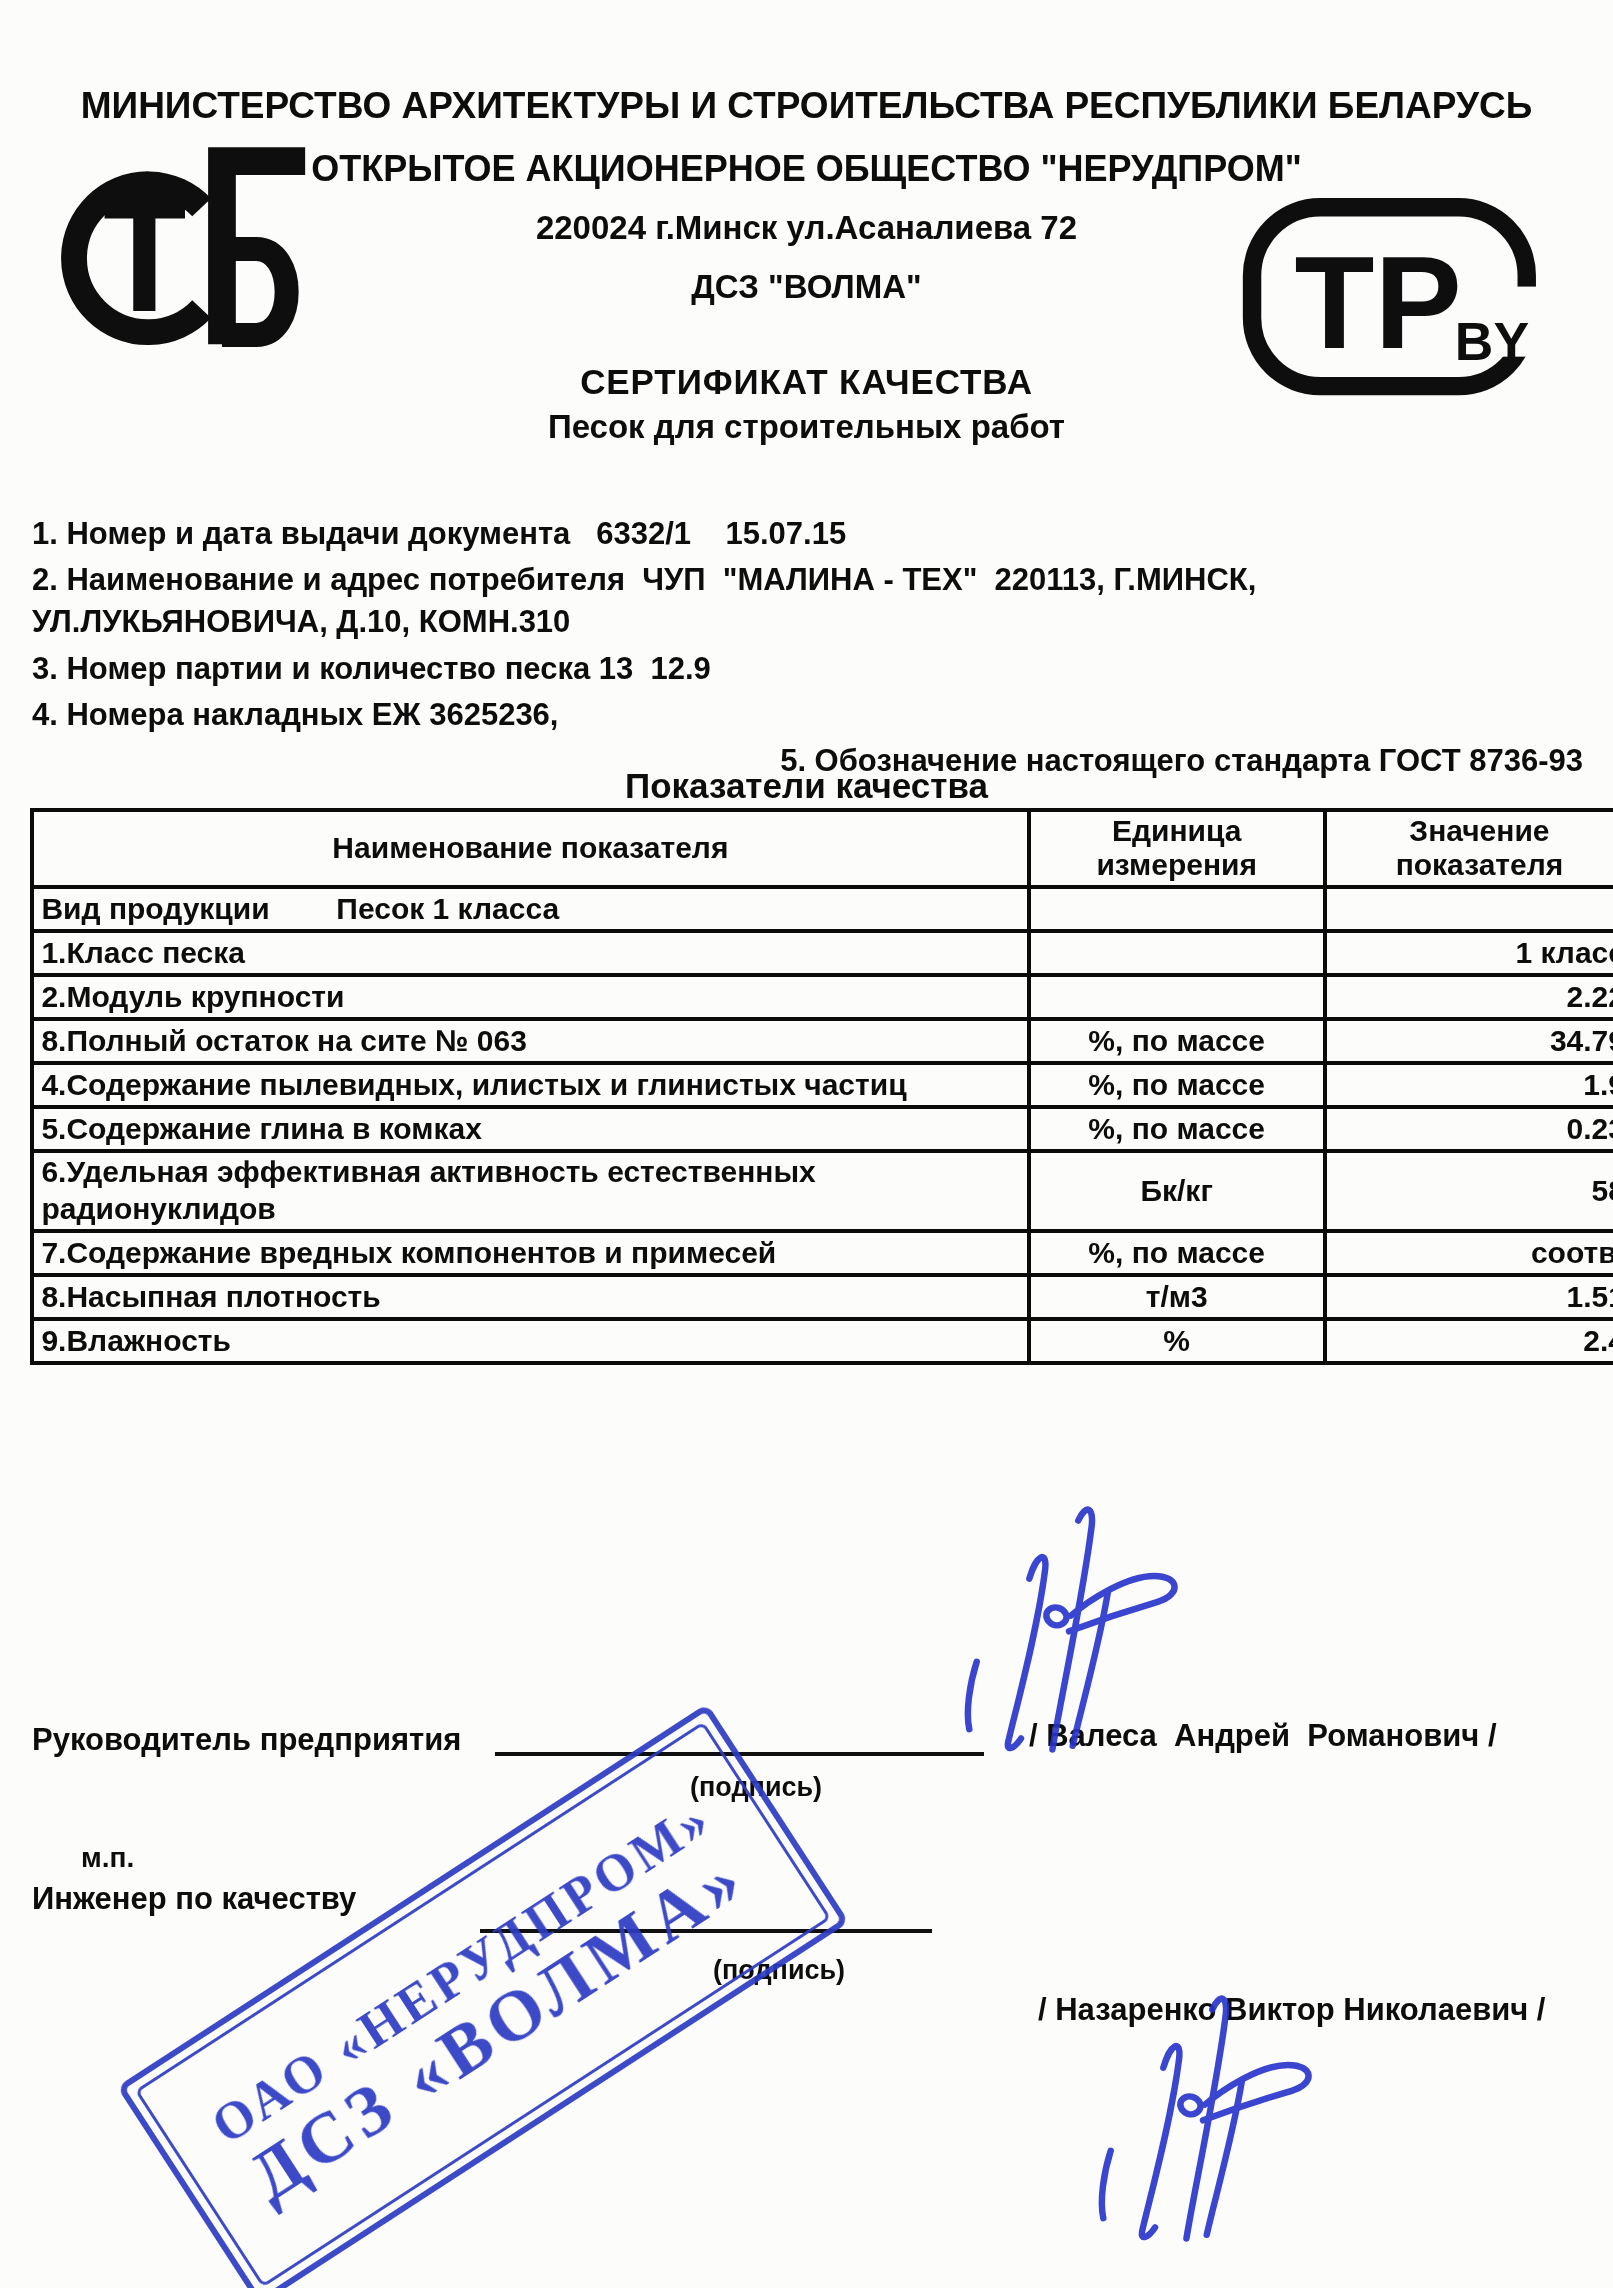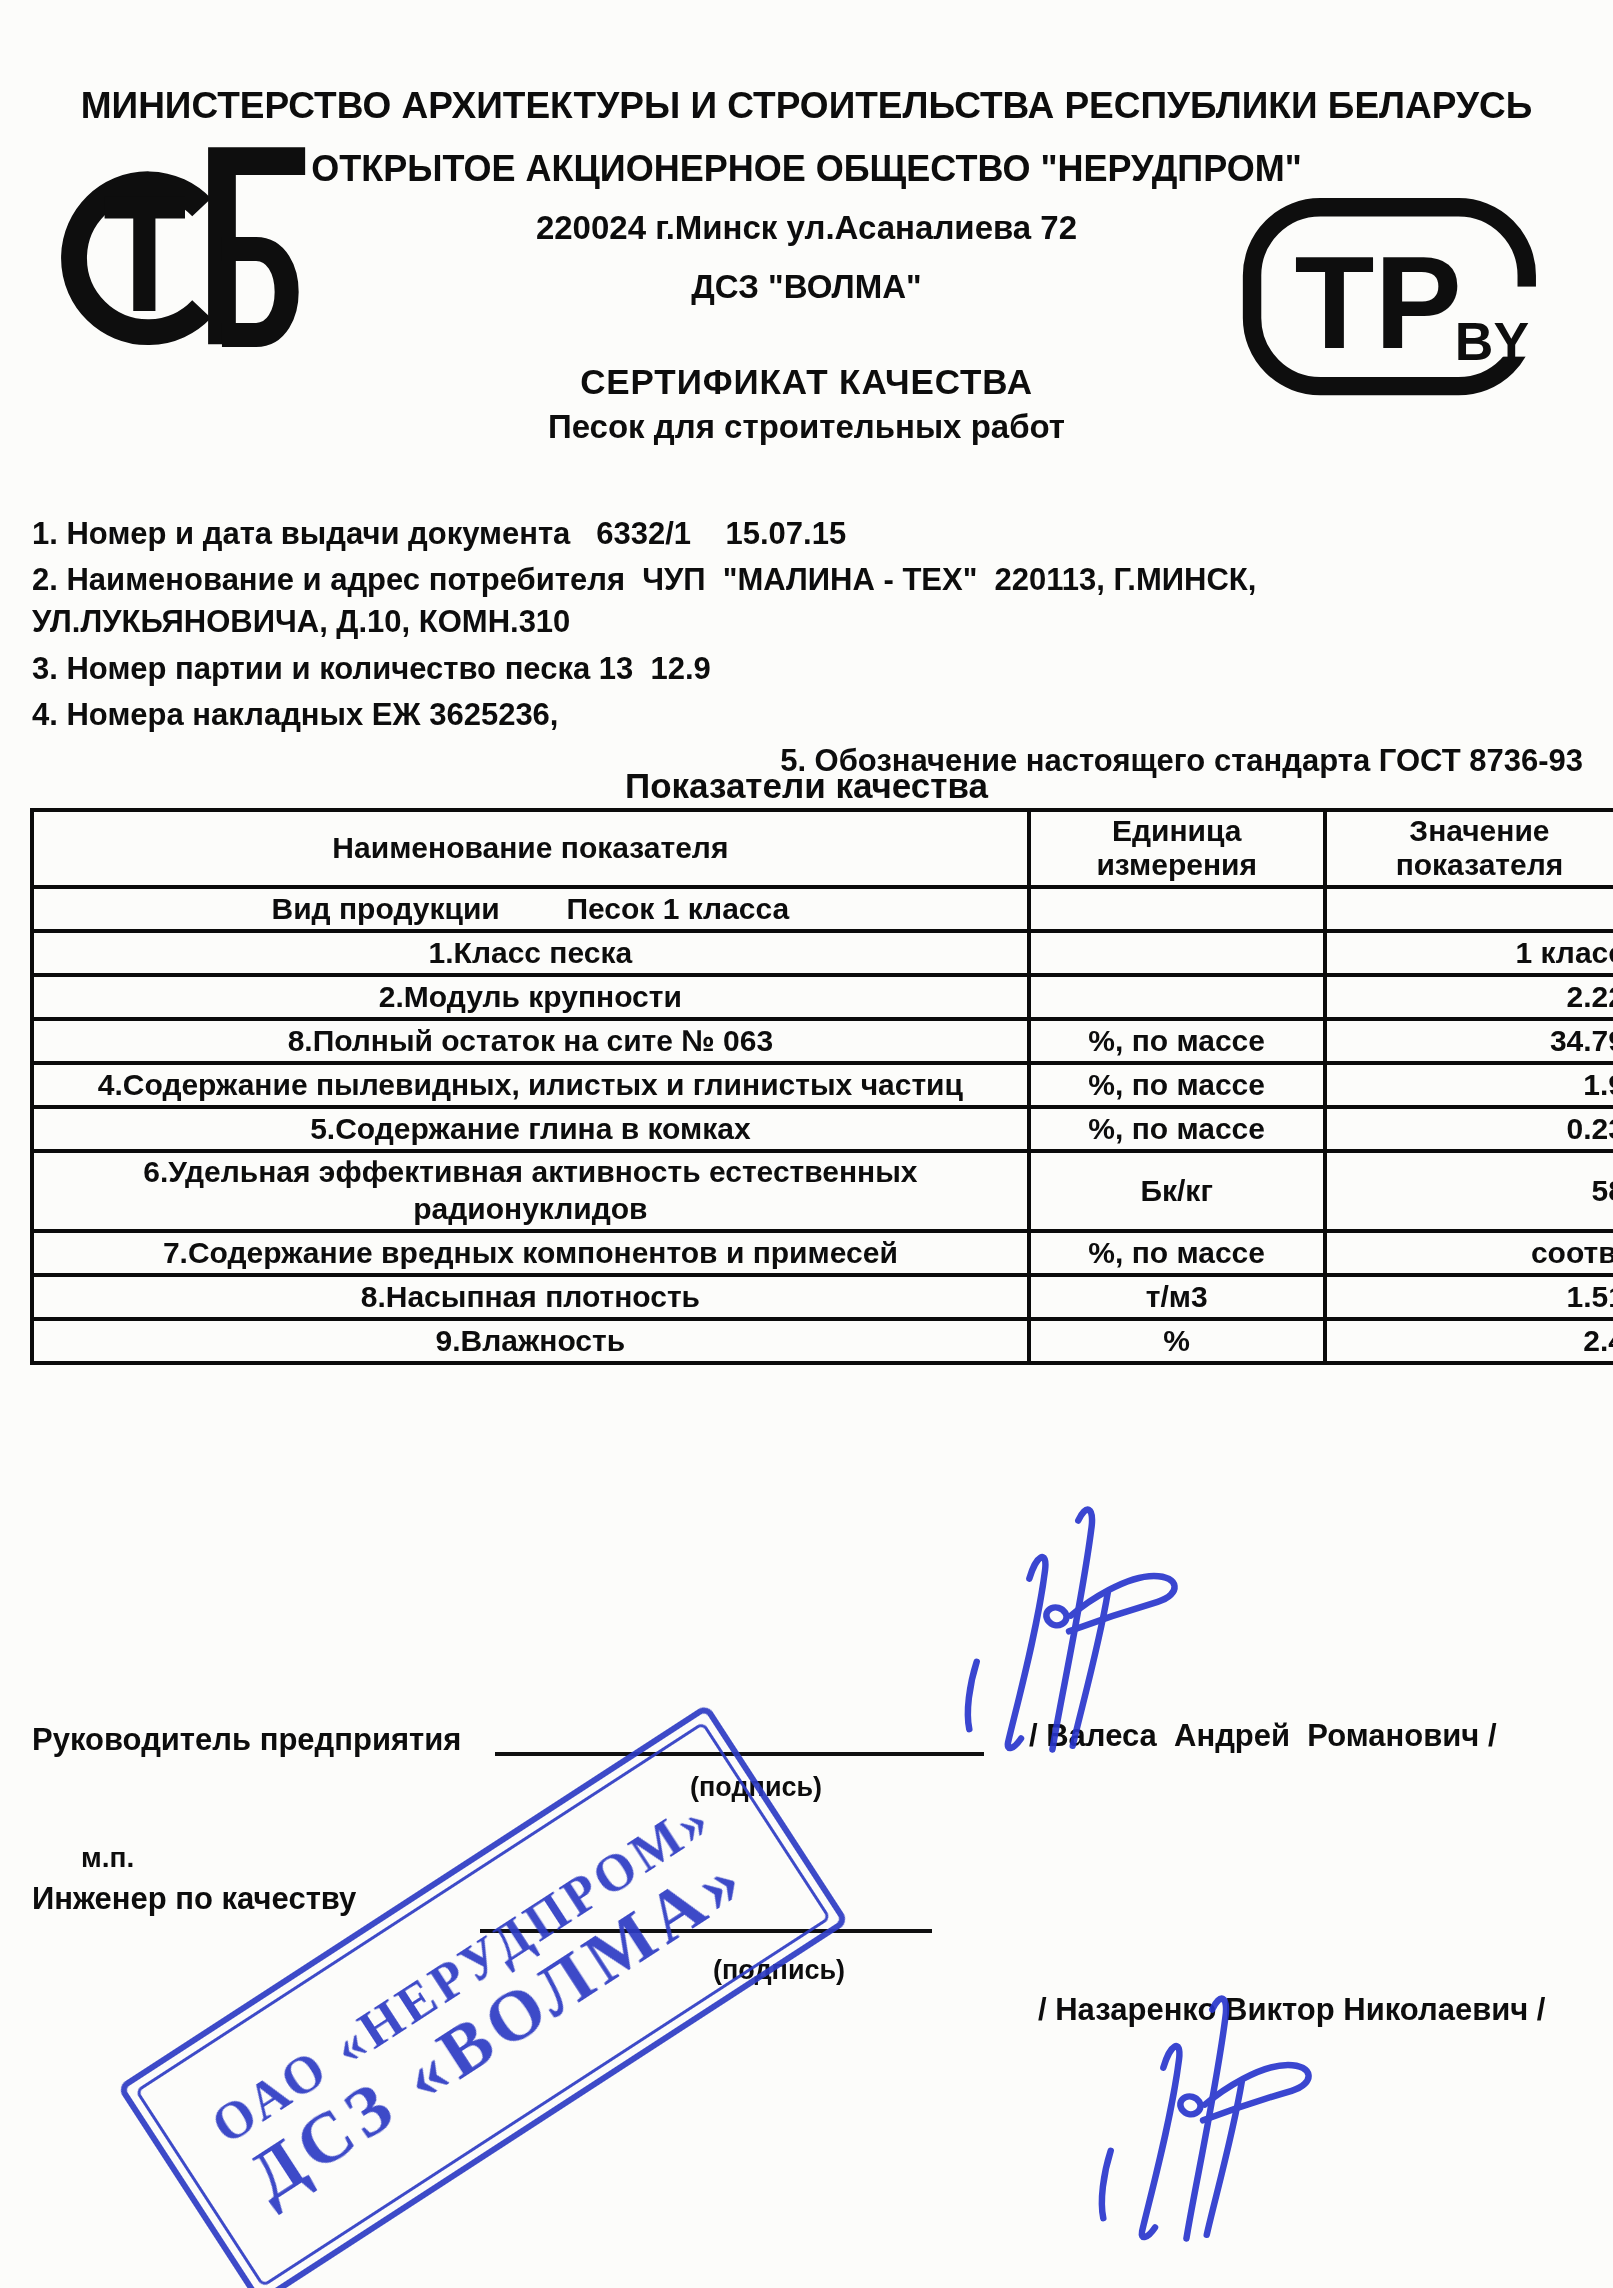--- a/index.html
+++ b/index.html
@@ -20,21 +20,21 @@
   .item{left:32px;width:1551px;font-size:31px;line-height:42px;}
   .tabletitle{top:766px;font-size:35px;}
   table.q{
     border-collapse:collapse;position:absolute;left:30px;top:808px;width:1566px;
     table-layout:fixed;
   }
   table.q td{
     border:4.6px solid #0b0b0b;font-size:30px;font-weight:700;
     padding:1.8px 7.4px;vertical-align:middle;overflow:hidden;
   }
-  td.cname{width:978px;text-align:center;}
+  td.cname{width:978px;text-align:left;}
   td.cunit{width:277px;text-align:center;}
   td.cval{width:291px;text-align:right;padding-right:11px;}
   td.chead{text-align:center;font-size:31px;line-height:1.15;}
   .sig-label{font-size:31px;}
   .sig-line{border-bottom:4.6px solid #101010;height:0;}
   .sig-name{font-size:31px;}
   .caption{font-size:27px;}
   .stamp{
     left:131px;top:1874px;width:692px;height:249px;
     border:6.5px solid #2d3bc4;border-radius:11px;

